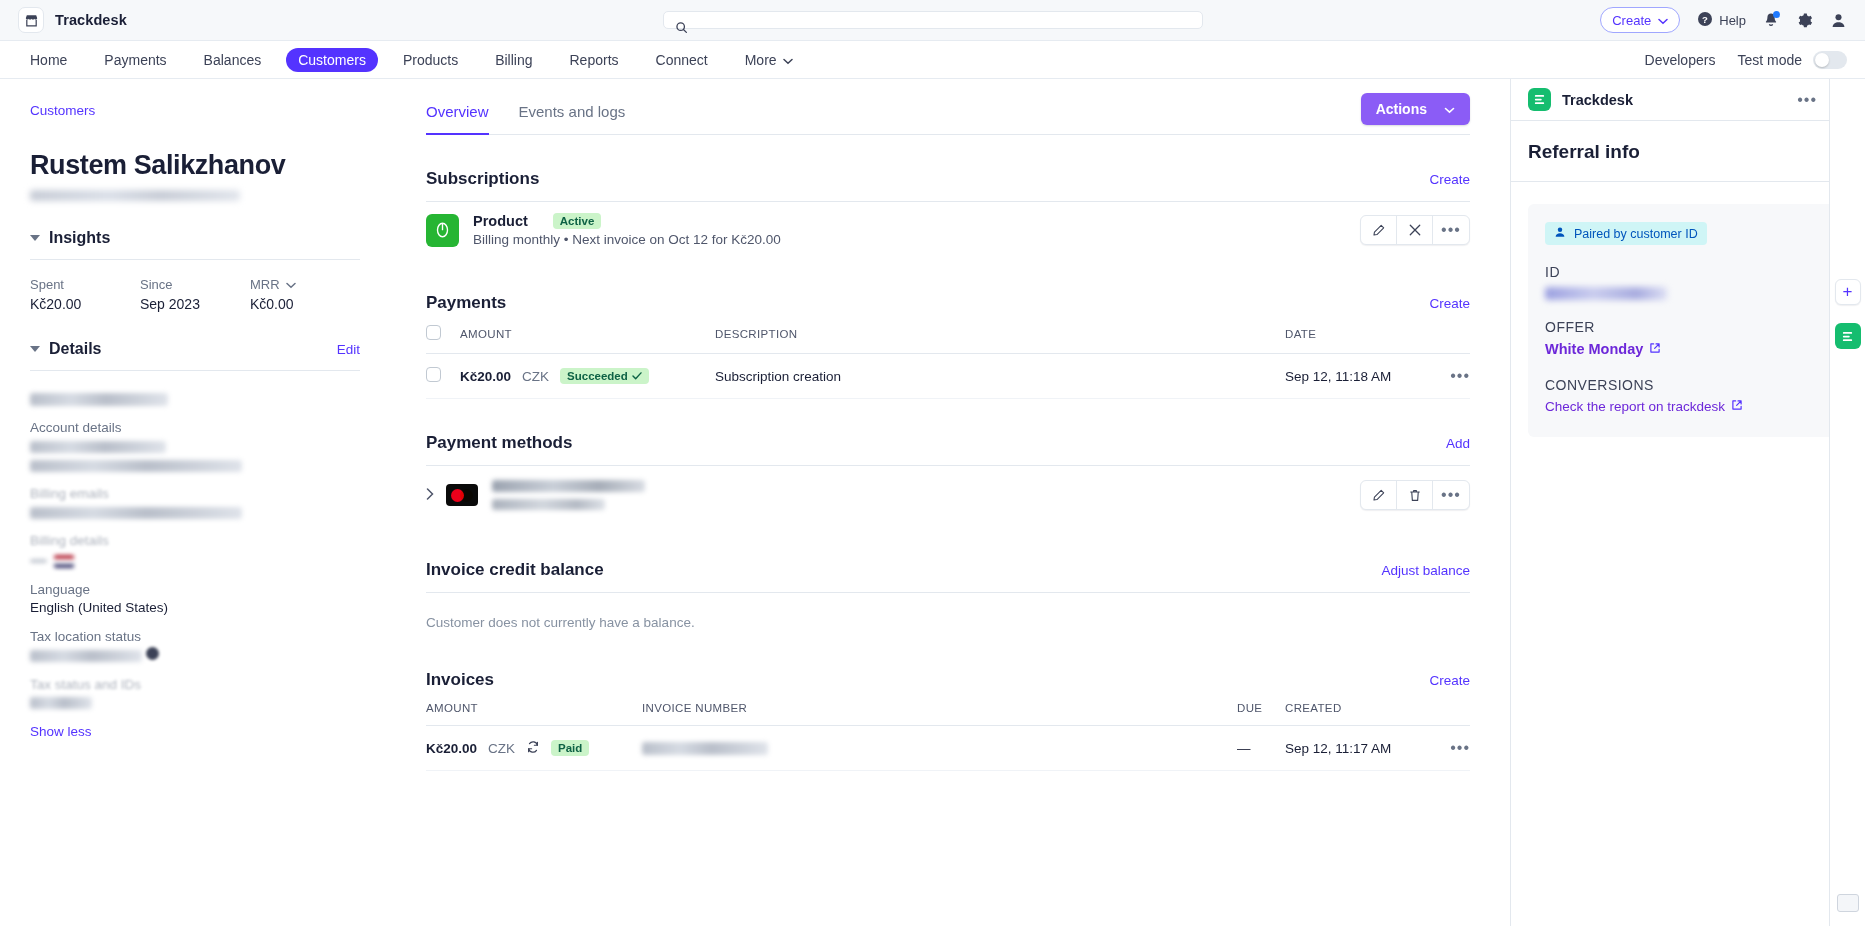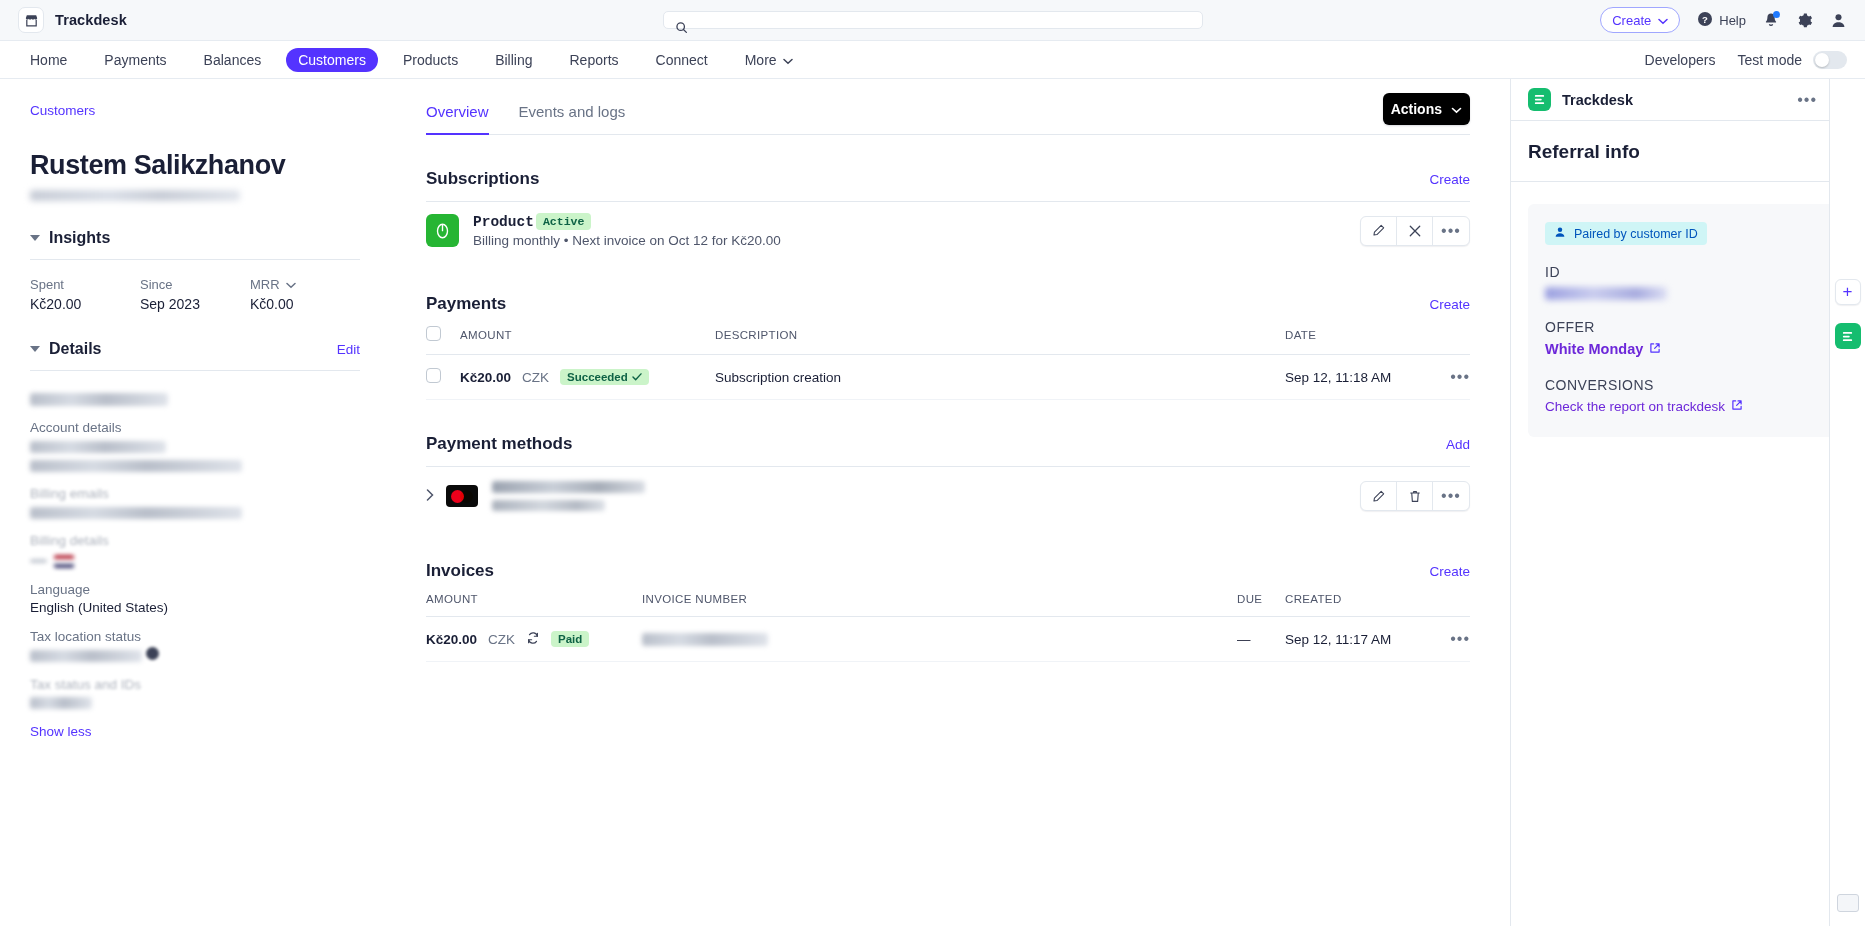--- a/index.html
+++ b/index.html
@@ -129,40 +129,40 @@
 
   
   .maincol { flex: 1; padding: 24px 40px 0 36px; min-width: 0; overflow: hidden; }
   .tabs { display: flex; gap: 30px; border-bottom: 1px solid #e3e8ee; position: relative; }
   .tab {
     font-size: 15px; color: #697386; padding-bottom: 13px; cursor: pointer;
   }
   .tab.active { color: #5433ff; font-weight: 500; border-bottom: 2px solid #5433ff; margin-bottom: -1px; }
   .actions-btn {
     position: absolute; right: 0; top: -10px;
-    background: #000000; color: #fff; font-size: 14px; font-weight: 600;
-    border: 0; border-radius: 6px; padding: 8px 8px; cursor: pointer;
-    display: flex; align-items: center; gap: 9px;
+    background: #8b5cf6; color: #fff; font-size: 14px; font-weight: 600;
+    border: 0; border-radius: 6px; padding: 8px 15px; cursor: pointer;
+    display: flex; align-items: center; gap: 17px;
     font-family: "Liberation Sans", sans-serif;
     box-shadow: 0 1px 2px rgba(60,66,87,.2);
   }
 
   .block { margin-top: 34px; }
   .block-head { display: flex; align-items: baseline; }
   .block-title { font-size: 17px; font-weight: 700; color: #1a1f36; }
   .block-action { margin-left: auto; font-size: 13.5px; color: #5433ff; cursor: pointer; }
   .block-rule { height: 1px; background: #e3e8ee; margin-top: 12px; }
 
   .sub-row { display: flex; align-items: center; padding: 11px 0 12px 0; }
   .sub-icon {
     width: 33px; height: 33px; border-radius: 6px; background: #26b533;
     display: flex; align-items: center; justify-content: center; flex-shrink: 0;
   }
   .sub-text { margin-left: 14px; }
-  .sub-line1 { display: flex; align-items: center; gap: 2px; font-family: Liberation Mono, monospace; }
+  .sub-line1 { display: flex; align-items: center; gap: 25px; }
   .sub-prod { font-size: 14.5px; font-weight: 600; color: #1a1f36; }
   .pill {
     font-size: 11.5px; font-weight: 600; padding: 2px 7px; border-radius: 4px;
     display: inline-flex; align-items: center; gap: 4px;
   }
   .pill-green { background: #cbf4c9; color: #0e6245; }
   .sub-line2 { font-size: 13.5px; color: #4f566b; margin-top: 3px; }
   .btn-group { margin-left: auto; display: flex; border: 1px solid #e3e8ee; border-radius: 6px; overflow: hidden; background: #fff; box-shadow: 0 1px 1px rgba(60,66,87,.08); }
   .btn-group > div {
     width: 36px; height: 28px; display: flex; align-items: center; justify-content: center;
@@ -574,20 +574,28 @@
                   <path d="M2 3.4h10M5.4 3.4V1.8h3.2v1.6M3.2 3.4l.7 9.8h6.2l.7-9.8" stroke="#3c4257" stroke-width="1.3" fill="none" stroke-linecap="round" stroke-linejoin="round"></path>
                 </svg>
             </div>
             <div>
                 <span class="dots">•••</span>
               </div>
           </div>
         </div>
       </div>
 
+      <div class="block">
+        <div class="block-head">
+          <span class="block-title">Invoice credit balance</span>
+          <span class="block-action">Adjust balance</span>
+        </div>
+        <div class="block-rule"></div>
+        <div class="empty-note">Customer does not currently have a balance.</div>
+      </div>
 
       <div class="block">
         <div class="block-head">
           <span class="block-title">Invoices</span>
           <span class="block-action">Create</span>
         </div>
         <table class="tbl">
           <thead>
             <tr>
               <th style="width:216px">AMOUNT</th>

